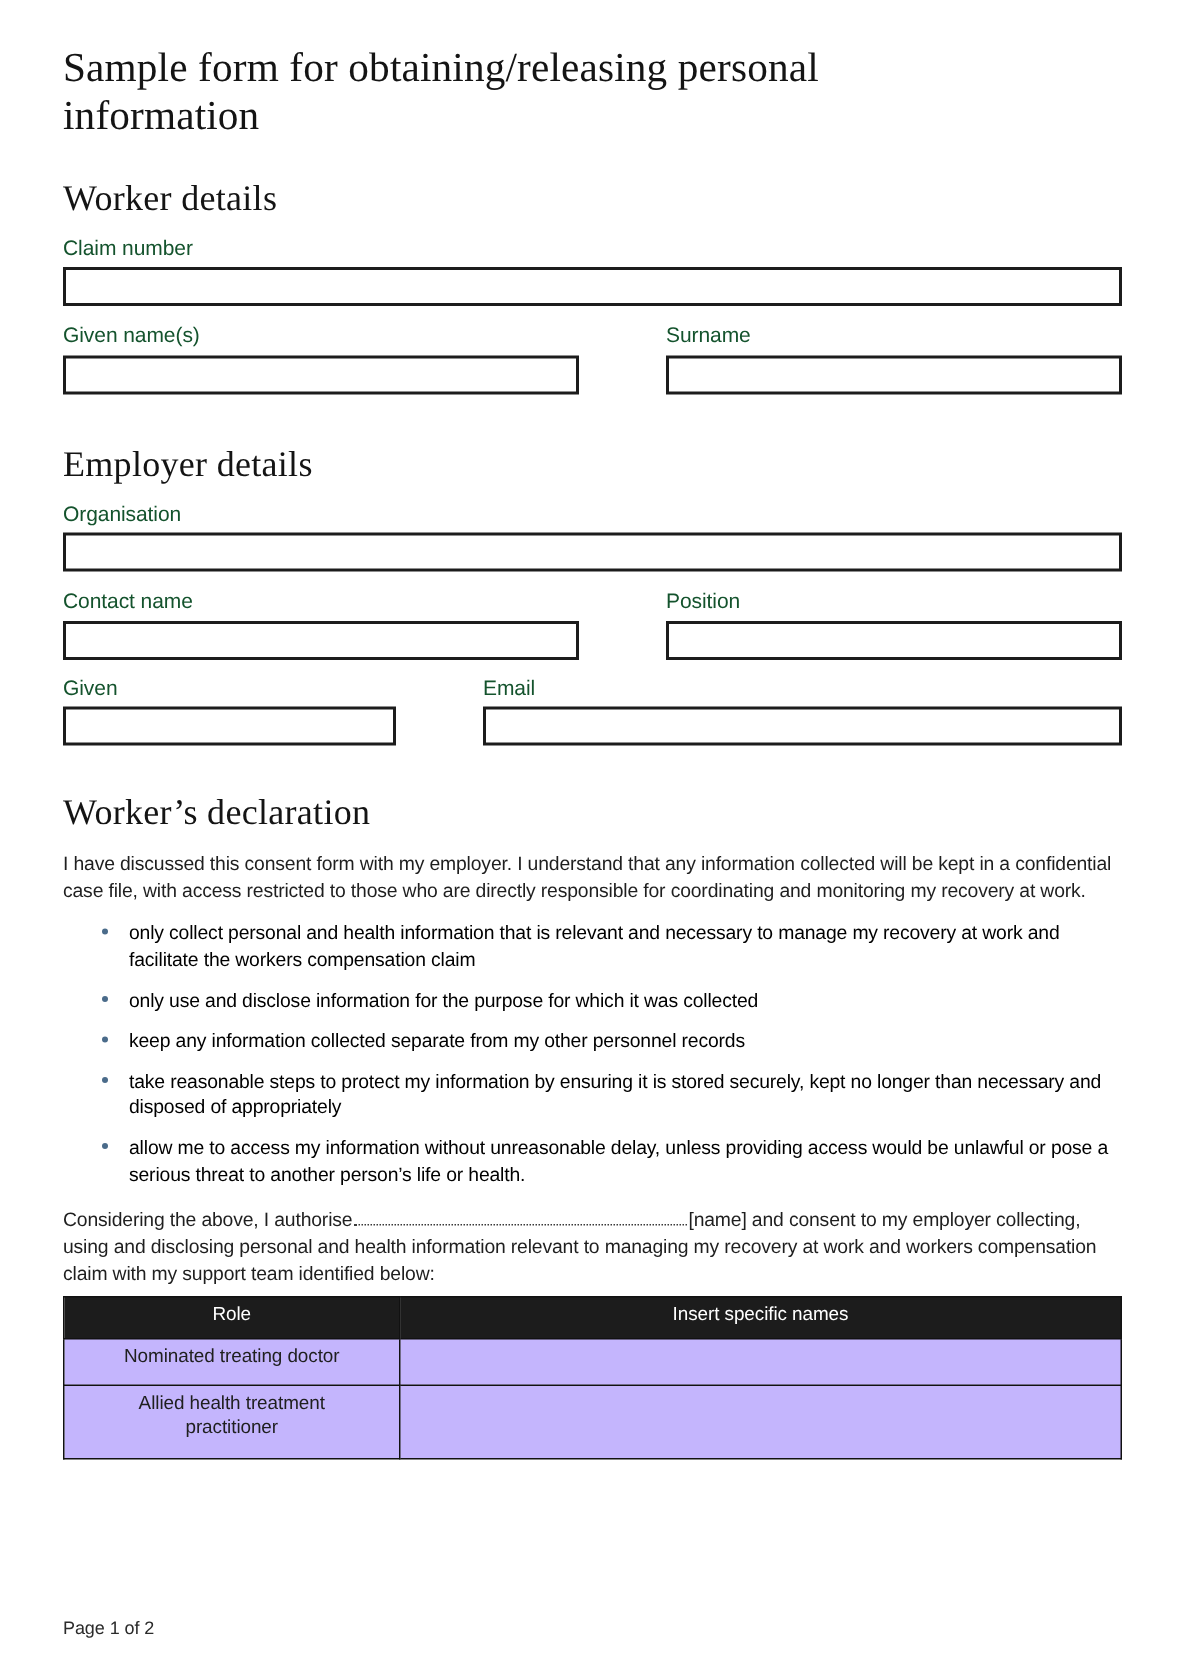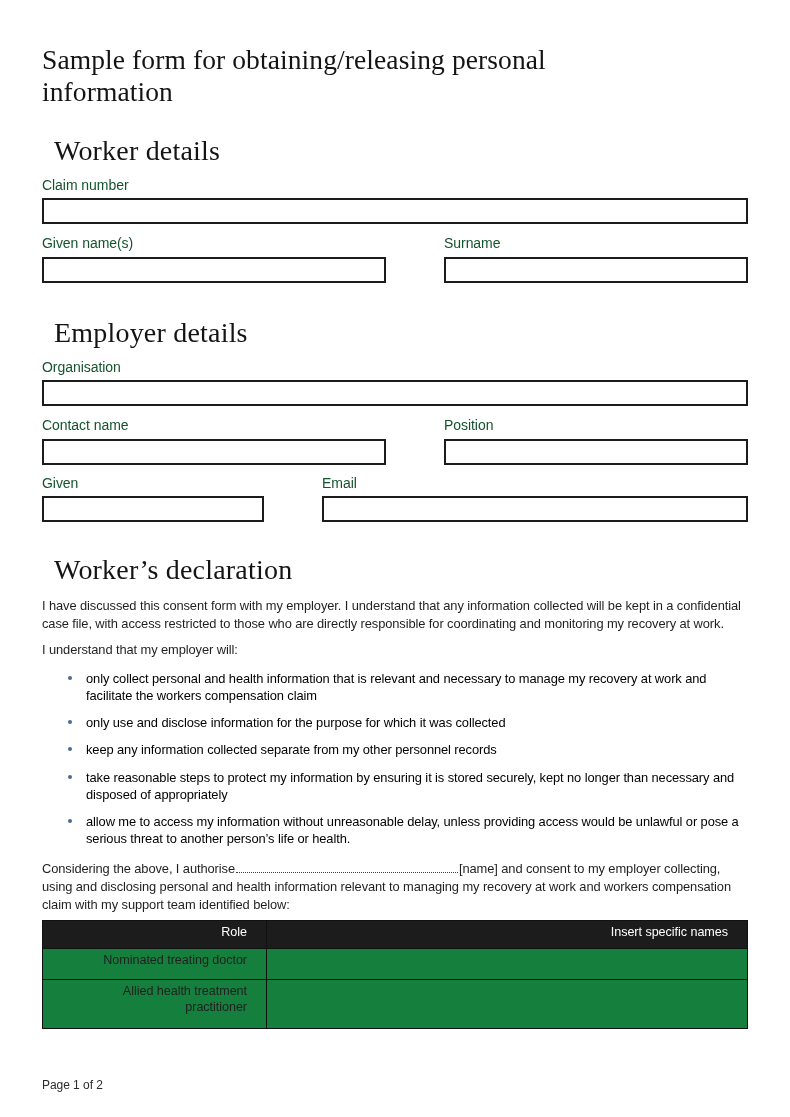--- a/index.html
+++ b/index.html
@@ -19,41 +19,41 @@
   .page {
     position: absolute;
     left: 0; top: 0;
     width: 790px;
     height: 1117px;
     overflow: hidden;
   }
   .content {
     position: absolute;
     left: 42px;
-    top: 44px;
+    top: 29px;
     width: 706px;
   }
 
   
   .doc-title {
     font-family: "Liberation Serif", serif;
     font-size: 27.5px;
     line-height: 1.18;
     font-weight: 400;
     color: #141414;
     letter-spacing: 0.1px;
     margin: 0 0 26px 0;
     max-width: 640px;
   }
   .section-heading {
     font-family: "Liberation Serif", serif;
-    font-size: 28px;
+    font-size: 24px;
     font-weight: 400;
     color: #141414;
-    margin: 0 0 10px 12px;
+    margin: 0 0 10px 0;
     letter-spacing: 0.2px;
   }
   .section-heading.sp-emp { margin-top: 34px; }
   .section-heading.sp-dec { margin-top: 32px; margin-bottom: 11px; }
 
   
   .field-label {
     font-size: 14px;
     line-height: 1.25;
     color: #14532d;
@@ -145,33 +145,33 @@
   table.support-table {
     border-collapse: collapse;
     width: 706px;
     margin-top: 6px;
     table-layout: fixed;
   }
   table.support-table th,
   table.support-table td {
     border: 1.5px solid #111111;
     padding: 4px 19px;
-    text-align: right;
+    text-align: center;
     vertical-align: top;
     font-size: 12.6px;
     line-height: 1.27;
     font-weight: 400;
     letter-spacing: -0.05px;
   }
   table.support-table th {
     background: #1c1c1c;
     color: #ffffff;
     height: 19px;
   }
-  table.support-table td { color: #1f1f1f; background: #15803d; }
+  table.support-table td { color: #1f1f1f; background: #c4b5fd; }
   .tcol-role  { width: 224px; }
   .tcol-names { width: auto; }
   .trow-1 td { height: 22px; }
   .trow-2 td { height: 40px; }
 
   
   .footer {
     position: absolute;
     left: 42px;
     top: 1078px;
@@ -235,21 +235,20 @@
       <div class="col col-phoneR">
         <div class="field-label">Email</div>
         <input class="field-box" type="text" placeholder="" style="">
       </div>
     </div>
 
     <h2 class="section-heading sp-dec">Worker’s declaration</h2>
 
     <p class="body-text">I have discussed this consent form with my employer. I understand that any information collected will be kept in a confidential case file, with access restricted to those who are directly responsible for coordinating and monitoring my recovery at work.</p>
 
-    <p class="body-text last">I understand that my employer will:</p>
 
     <ul class="declaration-list">
       <li>
         <span class="bullet"></span>
         <span>only collect personal and health information that is relevant and necessary to manage my recovery at work and facilitate the workers compensation  claim</span>
       </li>
       <li>
         <span class="bullet"></span>
         <span>only use and disclose information for the purpose for which it was collected</span>
       </li>

